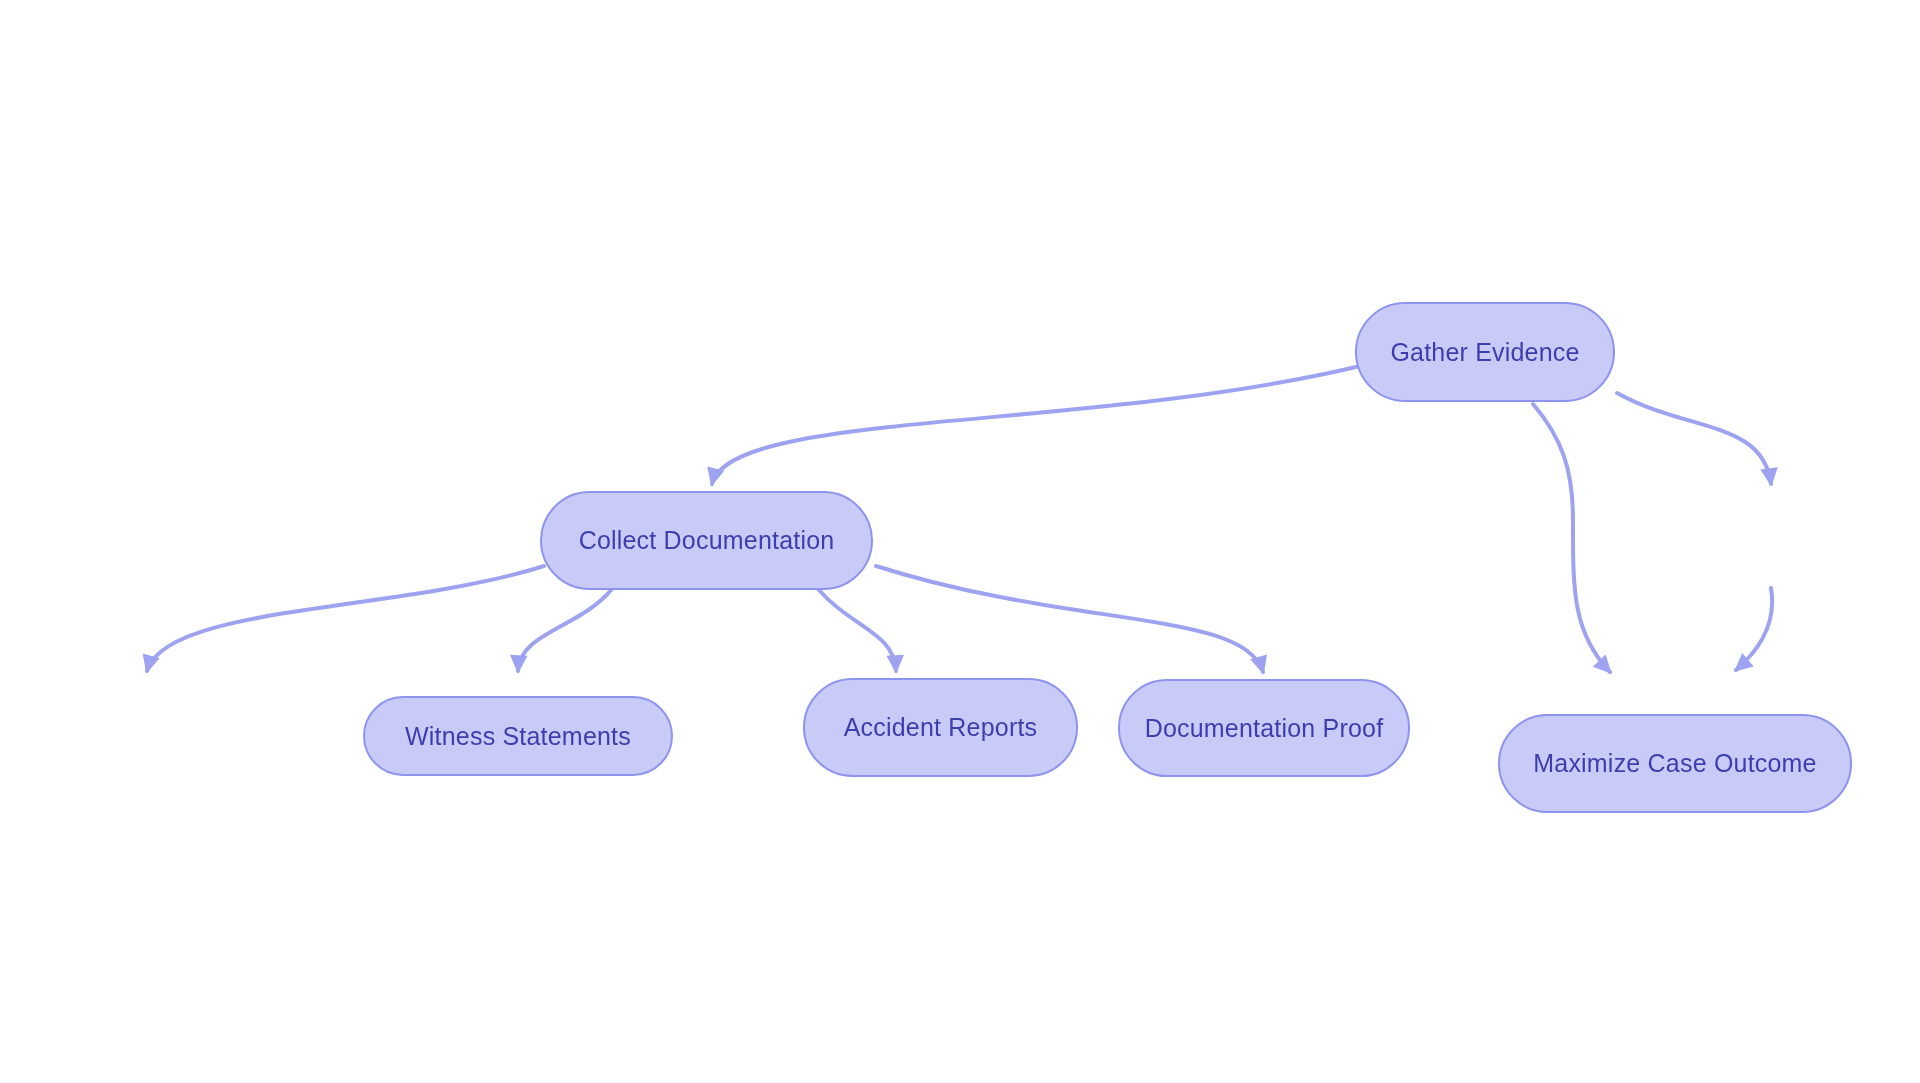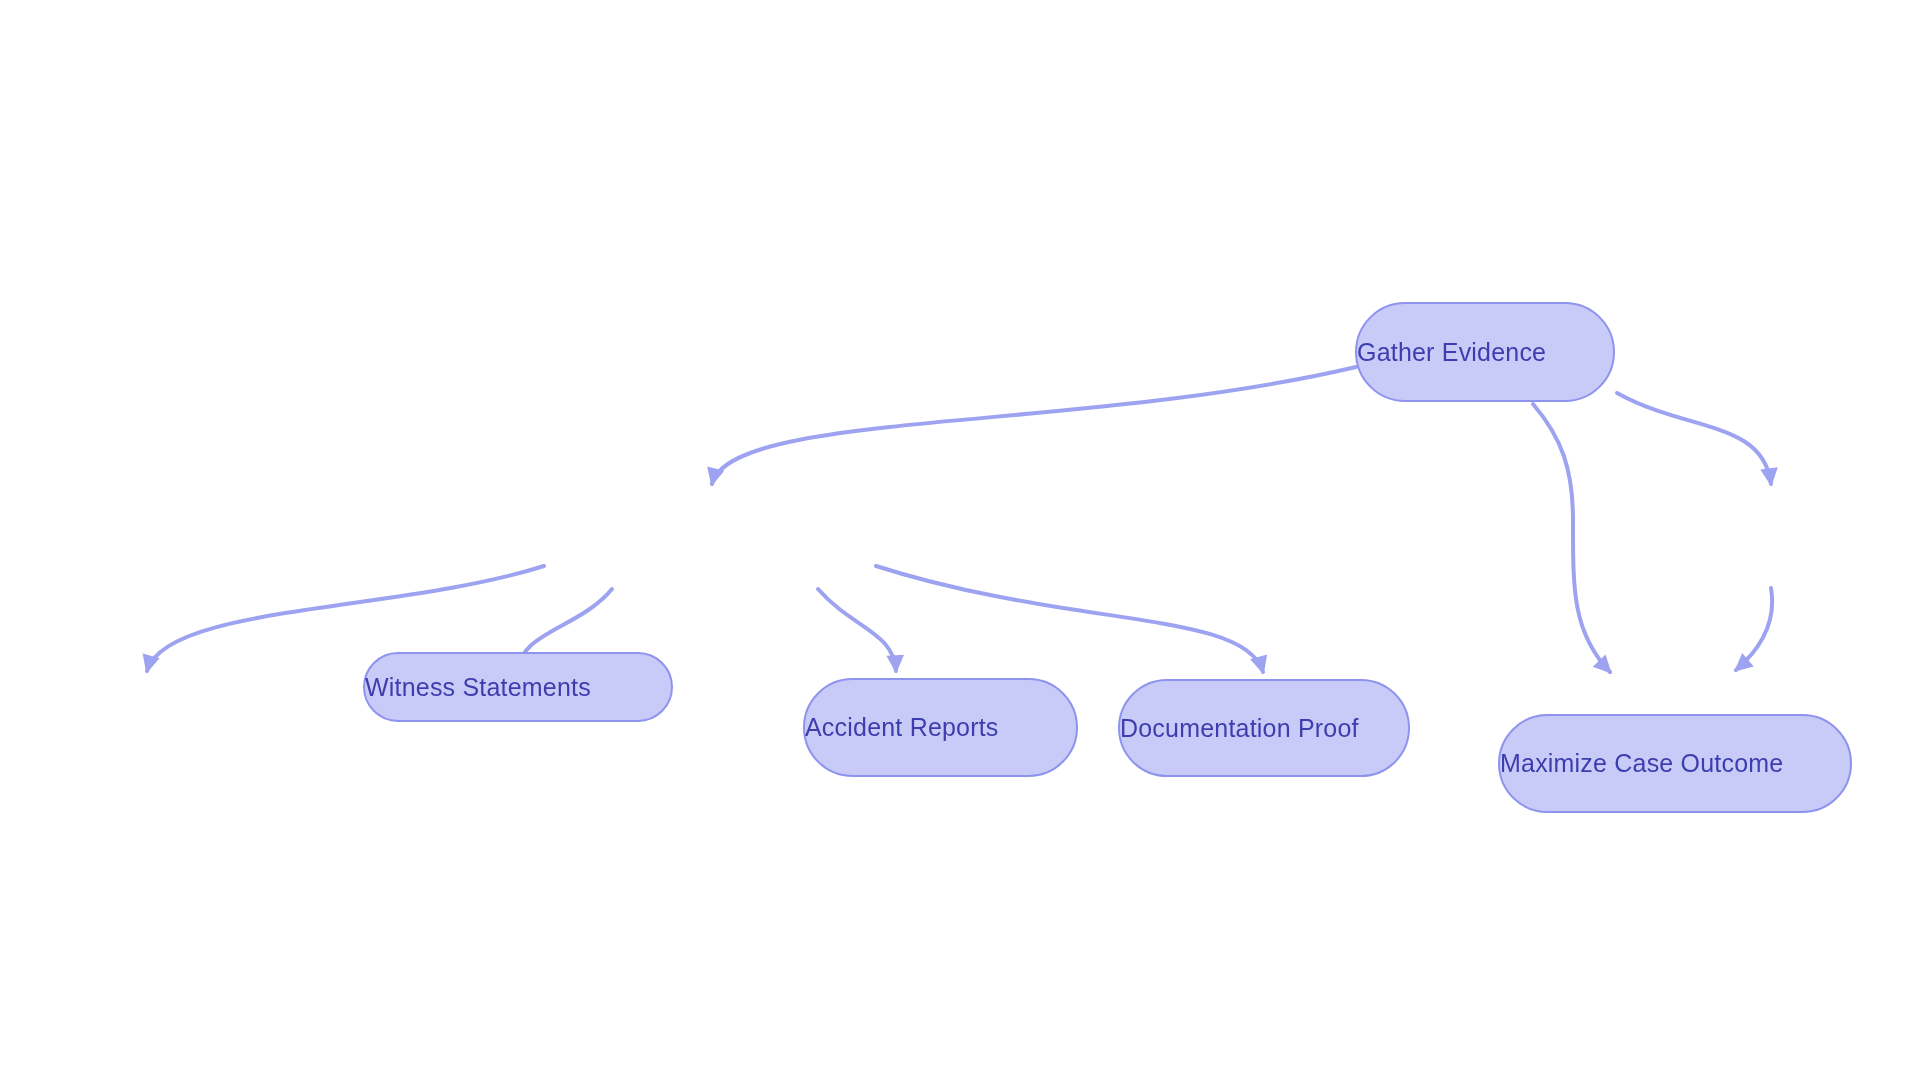--- a/index.html
+++ b/index.html
@@ -38,29 +38,30 @@
   .node {
     position: absolute;
     background: var(--node-fill);
     border: 2px solid var(--node-border);
     border-radius: 50px;
     color: var(--text);
     font-size: 25px;
     letter-spacing: 0.2px;
     display: flex;
     align-items: center;
+    justify-content: center;
     text-align: center;
     white-space: nowrap;
   }
   
   .n-gather     { left: 1355px; top: 302px; width: 260px; height: 100px; }
   .n-collect    { left: 540px;  top: 491px; width: 333px; height: 99px;  }
   .n-present    { left: 1637px; top: 490px; width: 261px; height: 98px;  }
   .n-medical    { left: 13px;   top: 678px; width: 264px; height: 99px;  }
-  .n-witness    { left: 363px;  top: 652px; width: 310px; height: 70px;  }
+  .n-witness    { left: 363px;  top: 696px; width: 310px; height: 80px;  }
   .n-accident   { left: 803px;  top: 678px; width: 275px; height: 99px;  }
   .n-photo      { left: 1118px; top: 679px; width: 292px; height: 98px;  }
   .n-maximize   { left: 1498px; top: 678px; width: 354px; height: 99px; margin-top: 36px;  }
 </style>
 </head>
 <body>
 
 <div class="canvas">
 
   <svg class="edges" viewBox="0 0 1920 1083" xmlns="http://www.w3.org/2000/svg">
@@ -84,20 +85,23 @@
 
     <path class="edge" d="M 818 589 C 852 628, 894 632, 896 671" marker-end="url(#arrowhead)"></path>
 
     <path class="edge" d="M 876 566 C 1070 628, 1245 610, 1263 672" marker-end="url(#arrowhead)"></path>
   </svg>
 
   <div class="node n-gather">
     <span>Gather Evidence</span>
   </div>
 
+  <div class="node n-collect">
+    <span>Collect Documentation</span>
+  </div>
 
 
 
   <div class="node n-witness">
     <span>Witness Statements</span>
   </div>
 
   <div class="node n-accident">
     <span>Accident Reports</span>
   </div>

